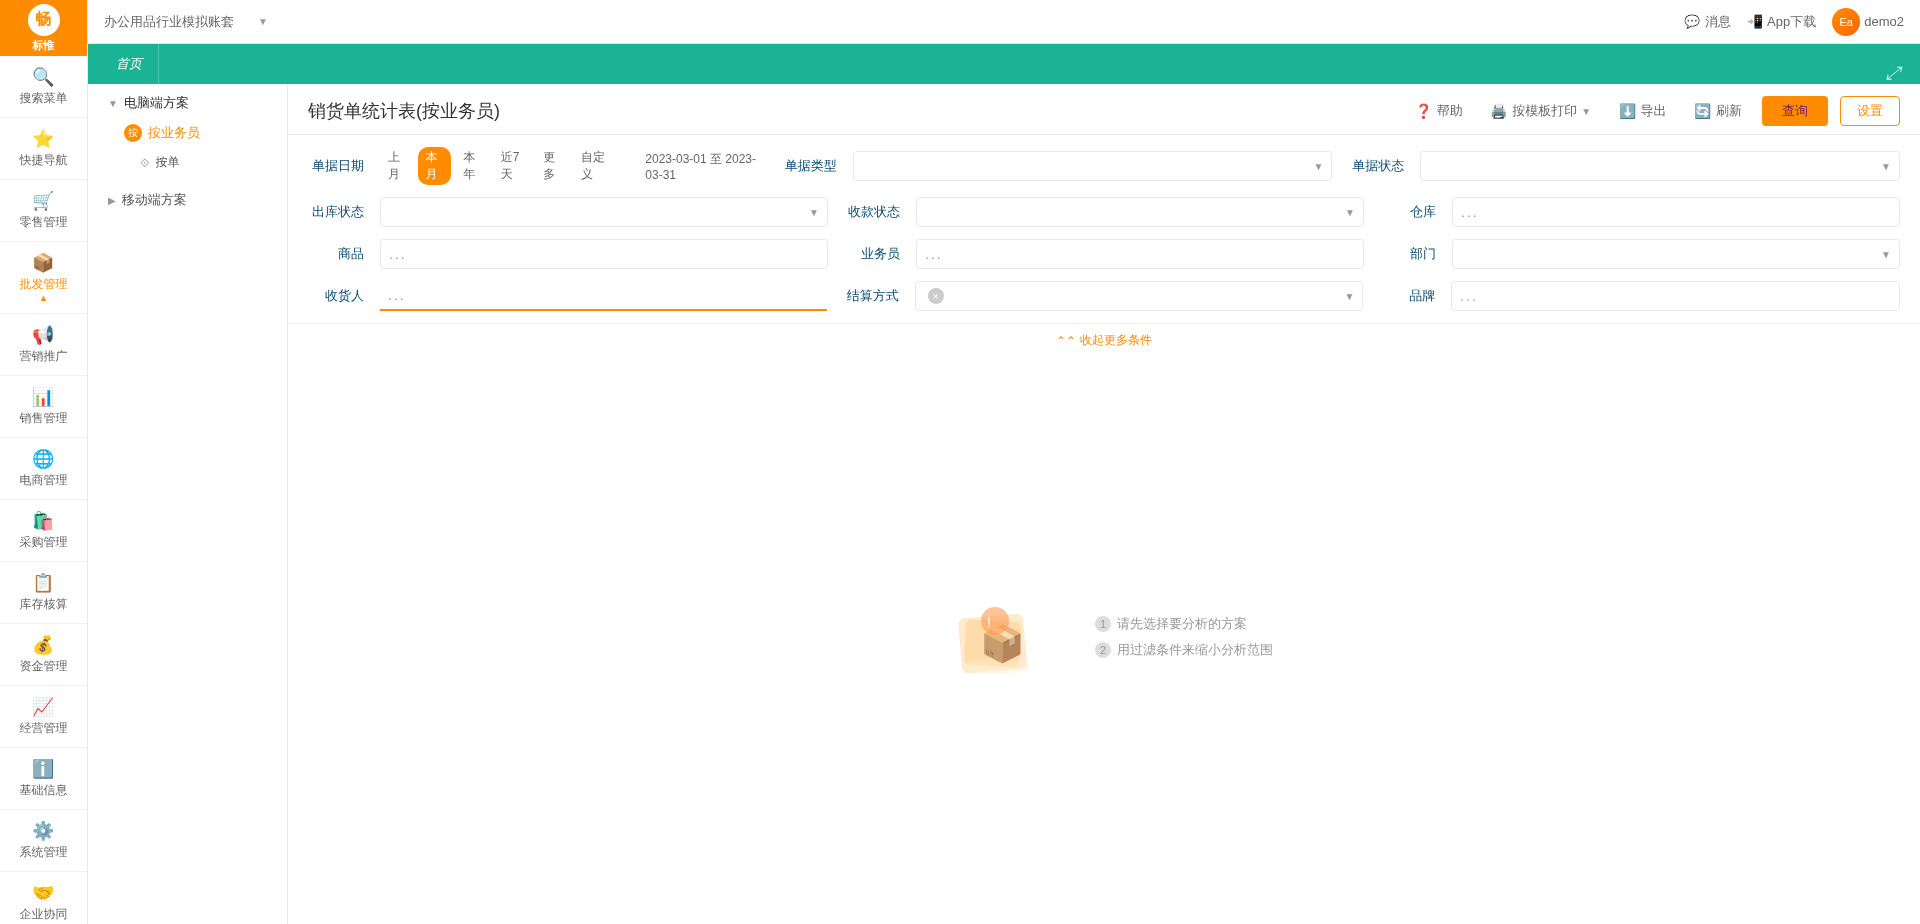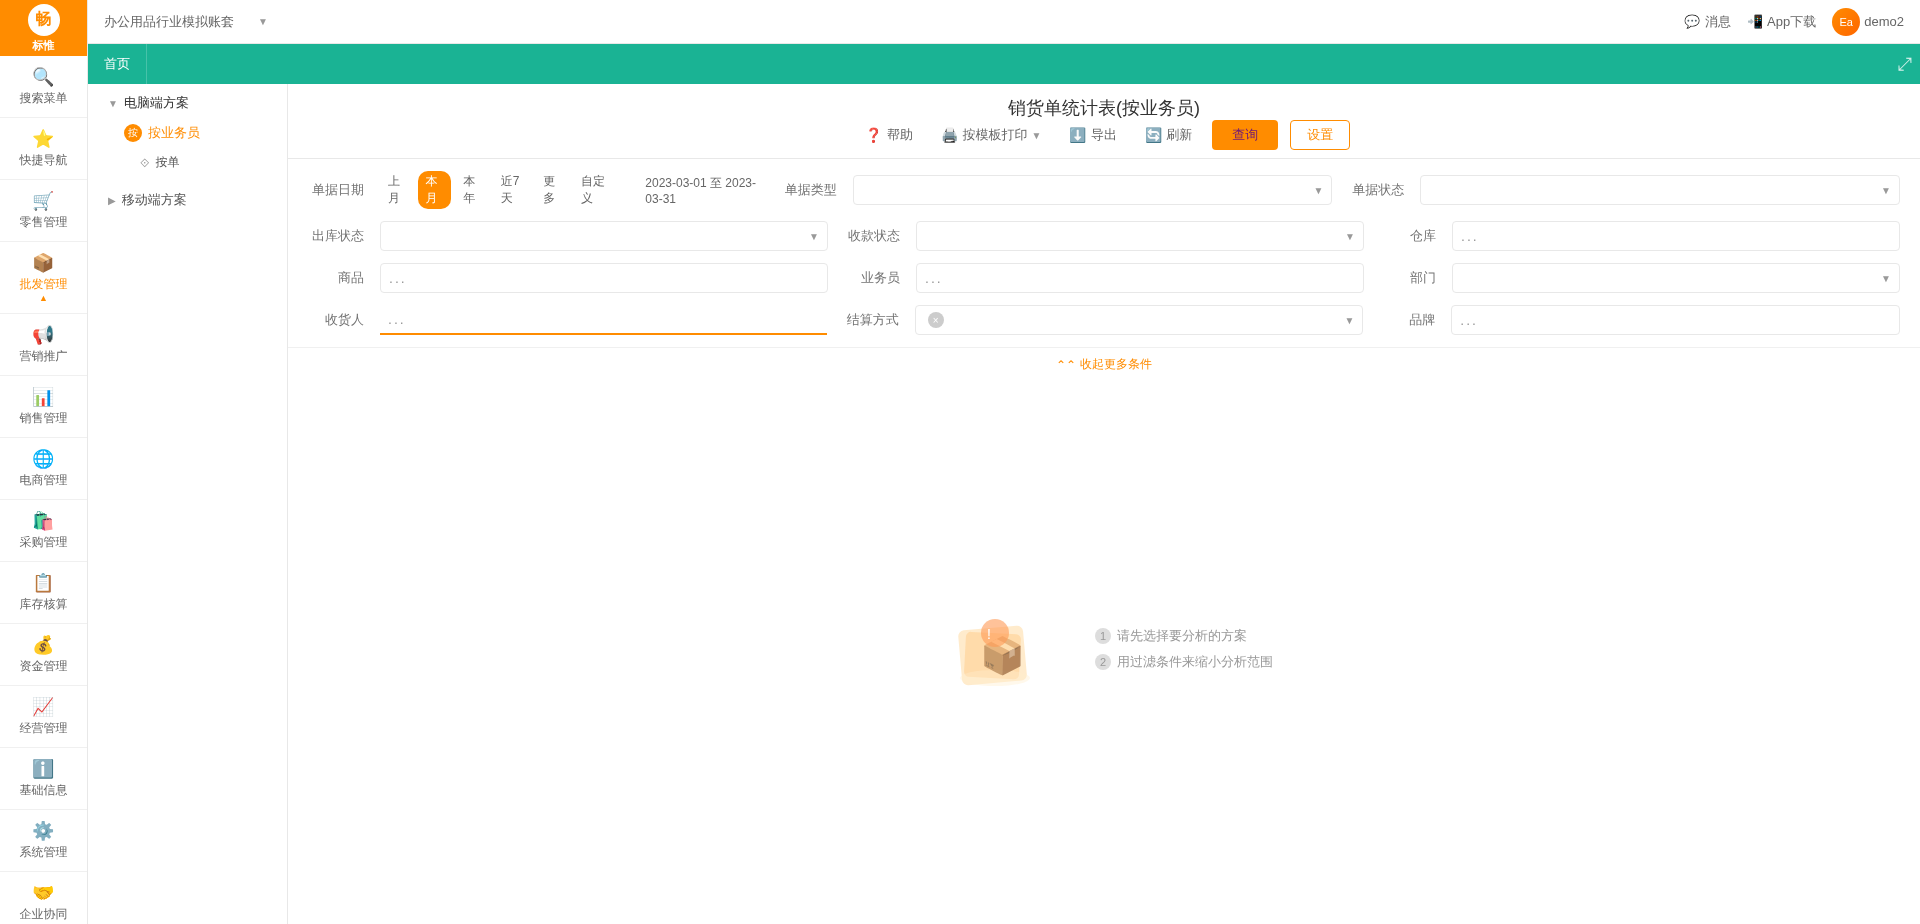--- a/index.html
+++ b/index.html
@@ -93,23 +93,24 @@
       background: linear-gradient(135deg, #ff8c00, #ff6600);
       display: flex; align-items: center; justify-content: center;
       color: #fff; font-size: 11px;
     }
 
     
     .tabbar {
       height: 40px;
       background: #1ab394;
       display: flex;
-      align-items: center;
-      flex-shrink: 0;
-      padding: 0 0;
+      align-items: flex-end;
+      flex-shrink: 0;
+      padding: 0 12px;
+      font-style: italic;
     }
     .tab {
       height: 40px;
       padding: 0 16px;
       display: flex;
       align-items: center;
       gap: 8px;
       cursor: pointer;
       color: rgba(255,255,255,0.8);
       font-size: 13px;
@@ -206,21 +207,20 @@
       background: #fff;
       padding: 12px 20px 0 20px;
       border-bottom: 1px solid #e8e8e8;
       flex-shrink: 0;
     }
     .page-title-row {
       display: flex;
       align-items: center;
       justify-content: space-between;
       padding-bottom: 8px;
-      flex-direction: column;
     }
     .page-title {
       font-size: 18px;
       font-weight: 500;
       color: #333;
     }
     .page-actions {
       display: flex; gap: 12px; align-items: center;
     }
     .page-actions .action-btn {
@@ -255,21 +255,21 @@
       flex-shrink: 0;
     }
     .filter-row {
       display: flex;
       align-items: center;
       gap: 16px;
       margin-bottom: 12px;
     }
     .filter-row:last-child { margin-bottom: 0; }
     .filter-label {
-      color: #737373;
+      color: #0c4a6e;
       font-size: 13px;
       flex-shrink: 0;
       min-width: 56px;
       text-align: right;
     }
     .filter-control {
       flex: 1;
       display: flex;
       align-items: center;
       border: 1px solid #e8e8e8;

